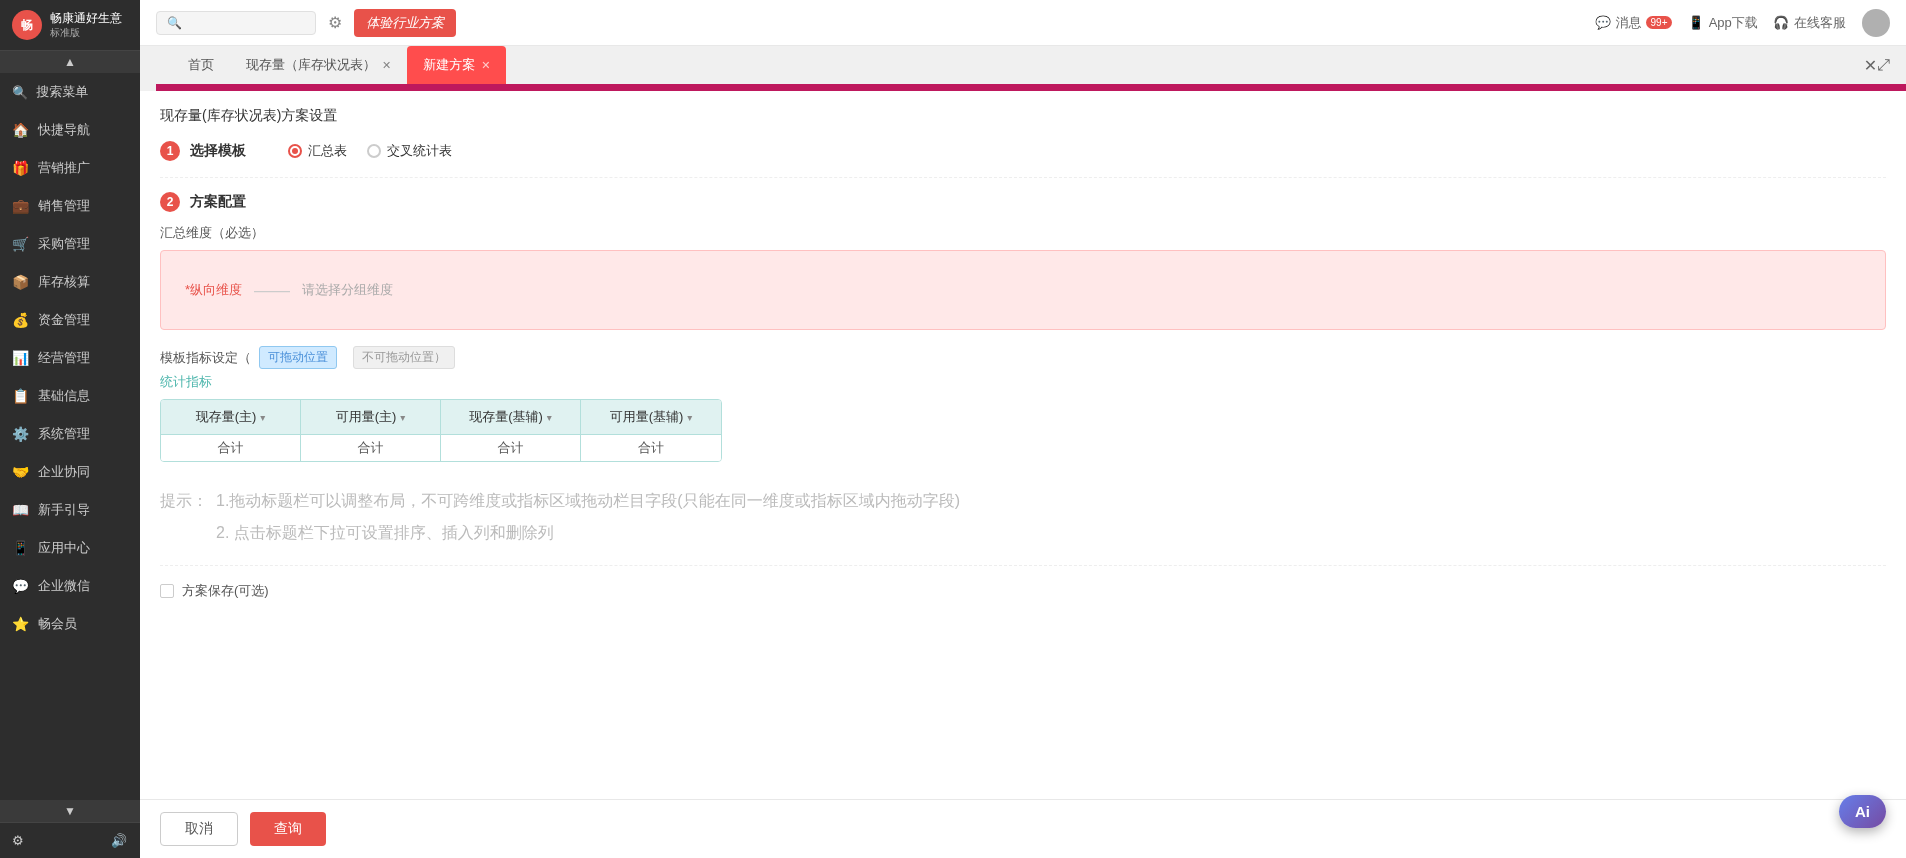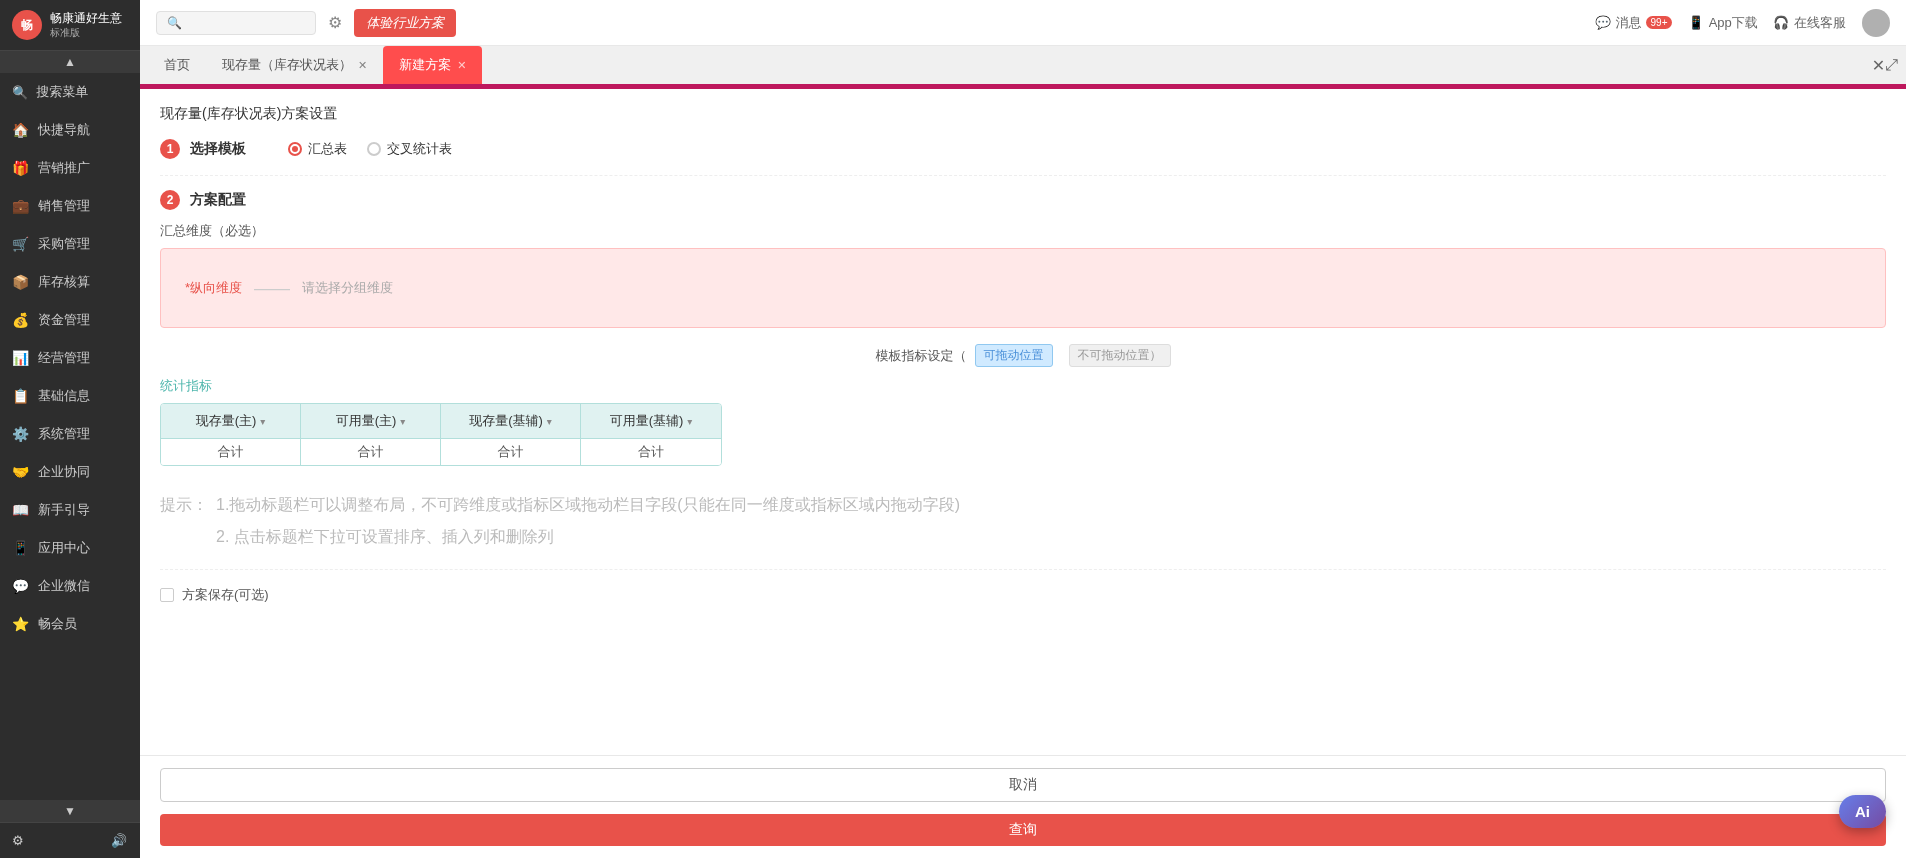--- a/index.html
+++ b/index.html
@@ -134,22 +134,23 @@
       height: 28px;
       border-radius: 50%;
       background: #b0b0b0;
     }
 
     
     .tab-bar {
       background: #f0f0f0;
       display: flex;
       align-items: center;
-      padding: 0 8px;
-      border-bottom: 5px solid #be185d;
+      padding: 0 16px;
+      border-bottom: 7px solid #be185d;
+      margin-left: 16px;
     }
     .tab-item {
       display: flex;
       align-items: center;
       padding: 10px 16px;
       font-size: 13px;
       color: #555;
       cursor: pointer;
       background: #f0f0f0;
       gap: 6px;
@@ -286,25 +287,24 @@
     .dimension-placeholder .req { color: #e8524a; }
     .dimension-dash { color: #ccc; font-size: 18px; }
 
     
     .indicator-settings {
       margin-top: 16px;
     }
     .indicator-settings-label {
       font-size: 13px;
       color: #555;
-      margin-bottom: 10px;
+      margin-bottom: 4px;
       display: flex;
       align-items: center;
       gap: 8px;
-      justify-content: center;
     }
     .draggable-badge {
       background: #d0eaff;
       border: 1px solid #90c8f0;
       border-radius: 3px;
       padding: 2px 8px;
       font-size: 12px;
       color: #4a90d9;
     }
     .non-draggable-badge {
@@ -393,21 +393,20 @@
       cursor: pointer;
     }
 
     
     .footer-bar {
       background: #fff;
       padding: 12px 20px;
       display: flex;
       gap: 12px;
       border-top: 1px solid #e8e8e8;
-      flex-direction: column;
     }
     .btn-cancel {
       background: #fff;
       border: 1px solid #ccc;
       border-radius: 4px;
       padding: 7px 24px;
       font-size: 14px;
       color: #555;
       cursor: pointer;
     }

